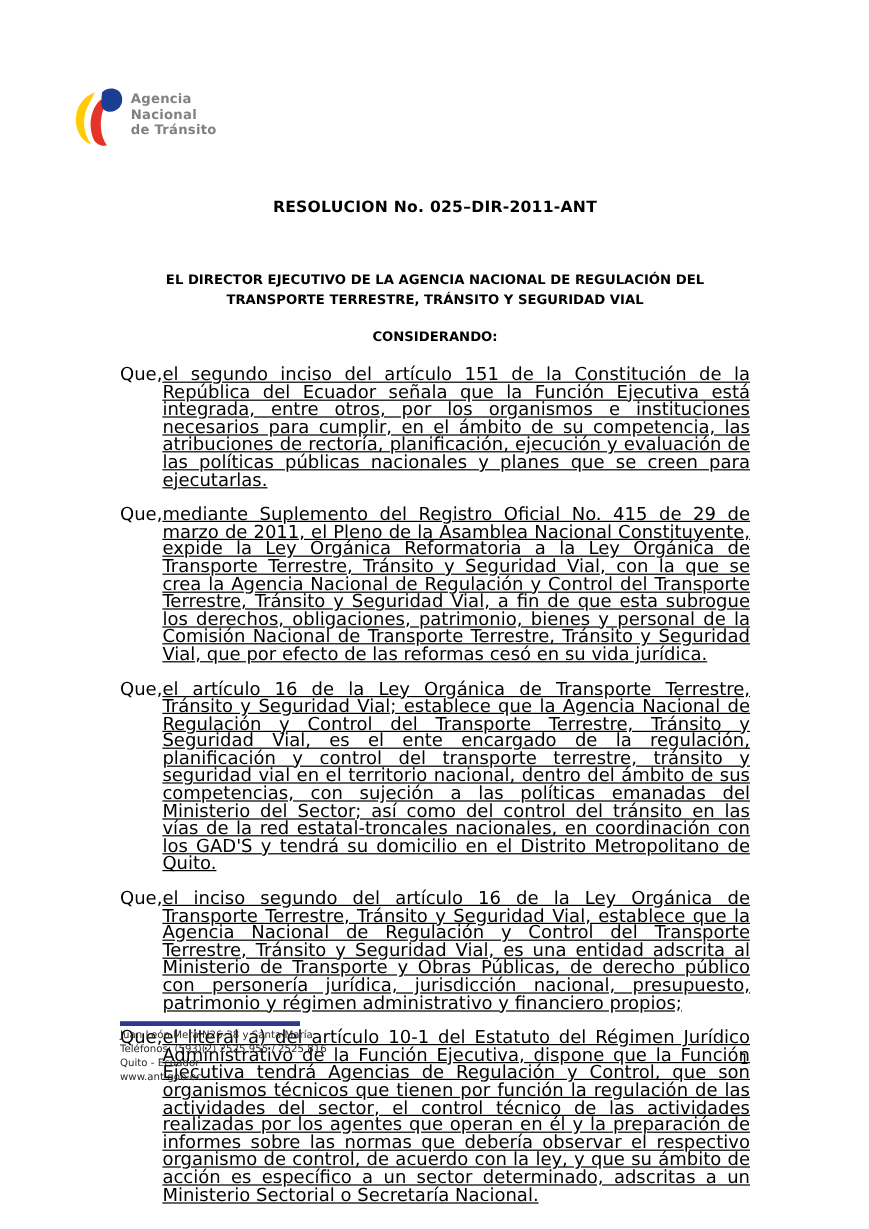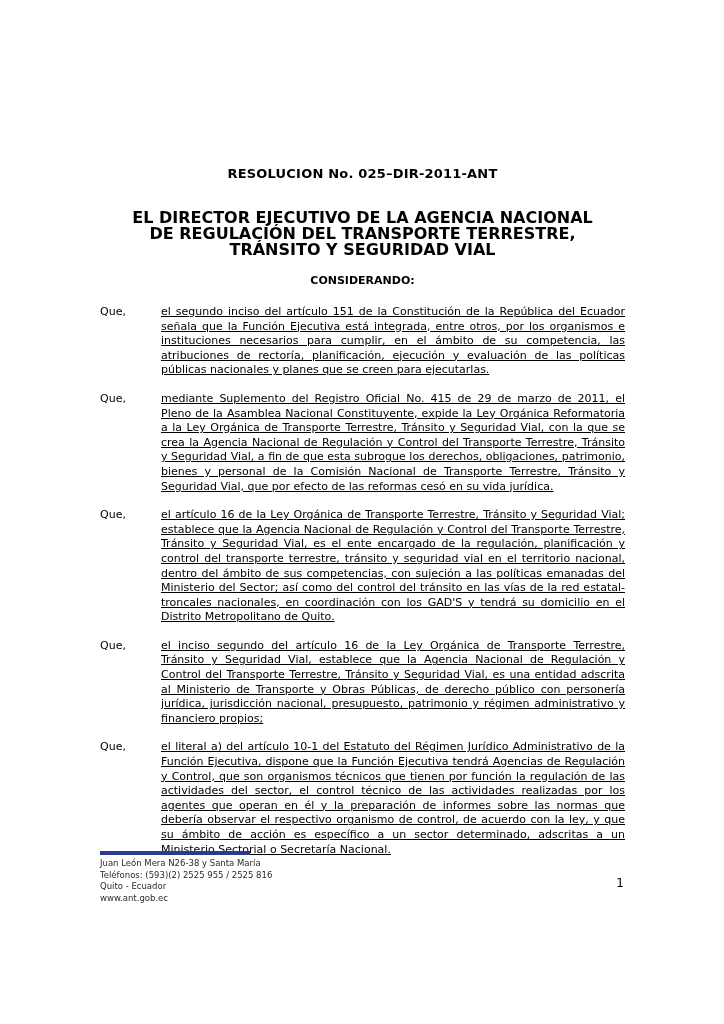--- a/index.html
+++ b/index.html
@@ -54,39 +54,38 @@
     letter-spacing: 0.2px;
   }
   .doc-subtitle {
     text-align: center;
     font-size: 11px;
     font-weight: bold;
     margin-top: 9px;
   }
   .doc-heading {
     text-align: center;
-    font-size: 16px;
+    font-size: 11px;
     font-weight: bold;
-    margin: 29px auto 0 auto;
+    margin: 45px auto 0 auto;
     max-width: 470px;
     line-height: 16px;
   }
   .doc-considerando {
     text-align: center;
     font-size: 11px;
     font-weight: bold;
     margin-top: 16px;
   }
   .paragraphs { margin-top: 18px; }
   .para {
     display: flex;
     margin-bottom: 14px;
-    font-size: 11px;
+    font-size: 15px;
     line-height: 14.6px;
-    gap: 28px;
   }
   .para .que {
     flex: 0 0 33px;
   }
   .para .ptext {
     flex: 1;
     text-align: justify;
     text-decoration: underline;
   }
 
@@ -113,20 +112,32 @@
     top: 876px;
     font-size: 12px;
     color: #000;
   }
 </style>
 </head>
 <body>
 
 <div class="page">
 
+  <div class="logo-block">
+    <svg class="logo-icon" viewBox="0 0 46 52" aria-hidden="true">
+      <path d="M21 5 C10 9 3 20 6 34 C8 42 13 47 18 48 C11 39 10 25 16 15 C17.5 12 19.5 8 21 5 Z" fill="#FFCB05"></path>
+      <path d="M26 11 C18 18 15 32 20 44 C22 48 27 50.5 31 49 C25 41 24.5 27 29 17 Z" fill="#E63329"></path>
+      <path d="M27 5 C31 0.5 41 0 43.5 8 C45.5 16 39 22.5 31.5 21 C27 20 25.5 15 26.5 11 Z" fill="#1B3E94"></path>
+    </svg>
+    <div class="logo-text">
+      <div>Agencia</div>
+      <div>Nacional</div>
+      <div>de Tránsito</div>
+    </div>
+  </div>
 
   <div class="doc">
     <div class="doc-title">RESOLUCION No.  025–DIR-2011-ANT</div>
     <div class="doc-heading">EL DIRECTOR EJECUTIVO DE LA AGENCIA NACIONAL DE REGULACIÓN DEL TRANSPORTE TERRESTRE, TRÁNSITO Y SEGURIDAD VIAL</div>
     <div class="doc-considerando">CONSIDERANDO:</div>
 
     <div class="paragraphs">
       <div class="para">
         <span class="que">Que,</span>
         <span class="ptext">el segundo inciso del artículo 151 de la Constitución de la República del Ecuador señala que la Función Ejecutiva está integrada, entre otros, por los organismos e instituciones necesarios para cumplir, en el ámbito de su competencia, las atribuciones de rectoría, planificación, ejecución y evaluación de las políticas públicas nacionales y planes que se creen para ejecutarlas.</span>

